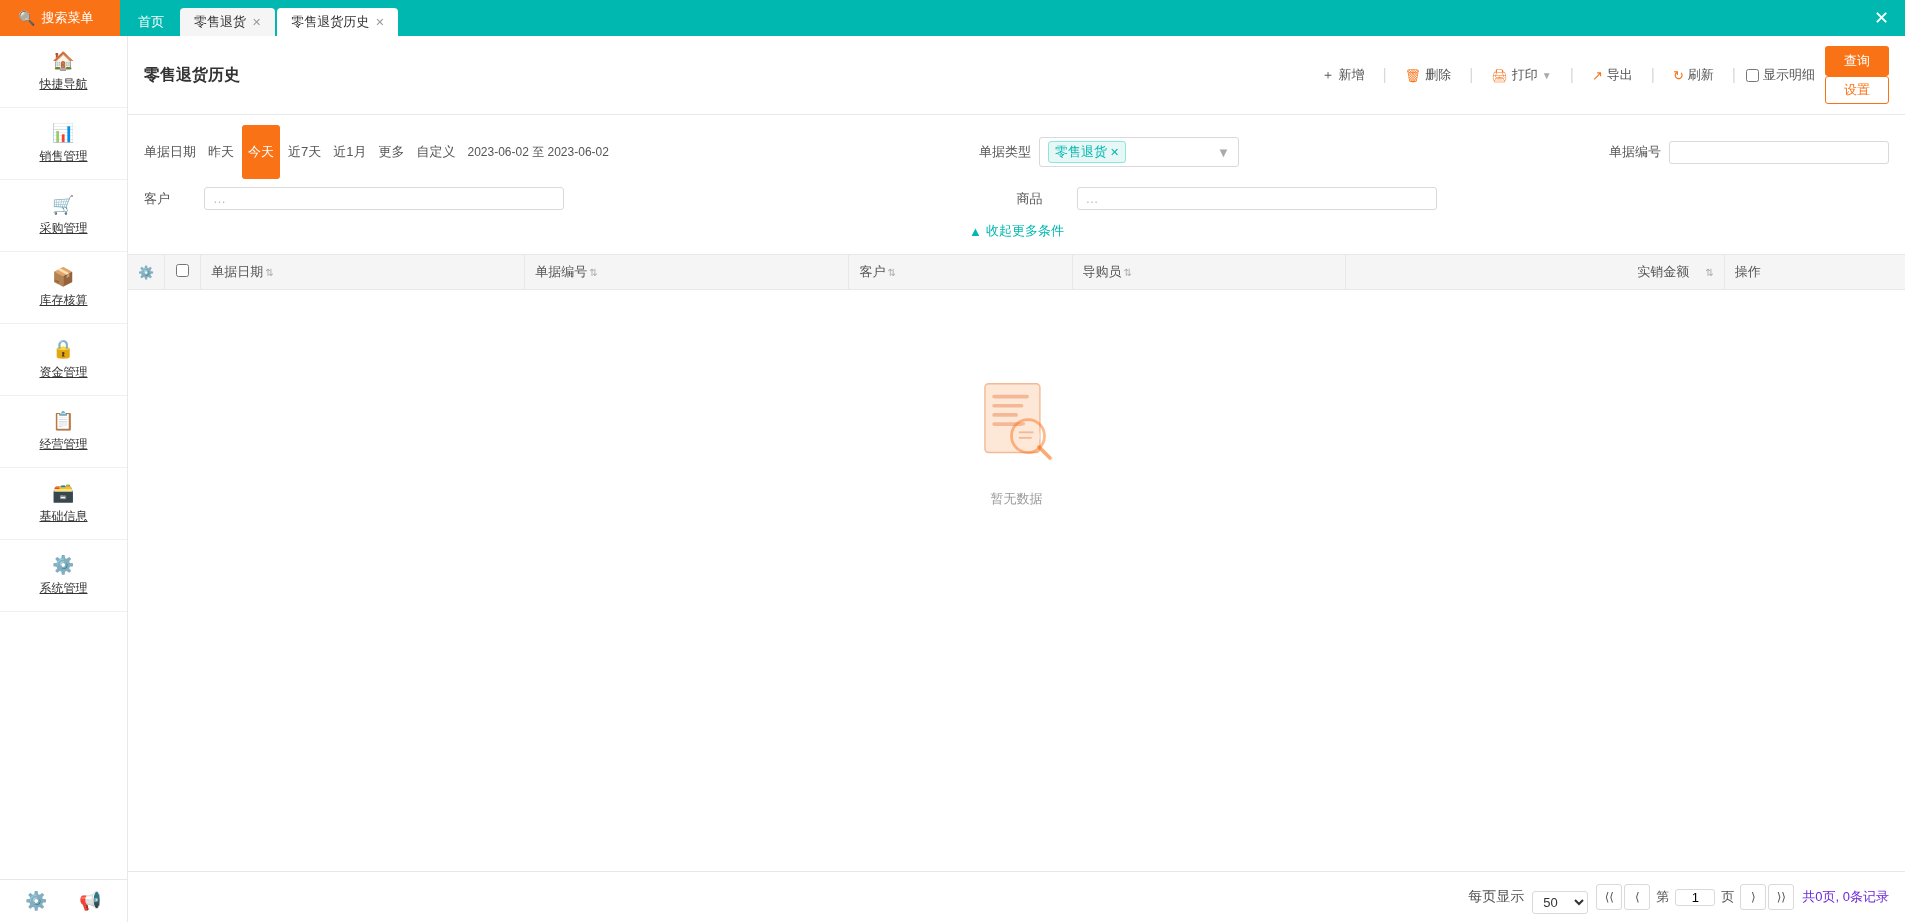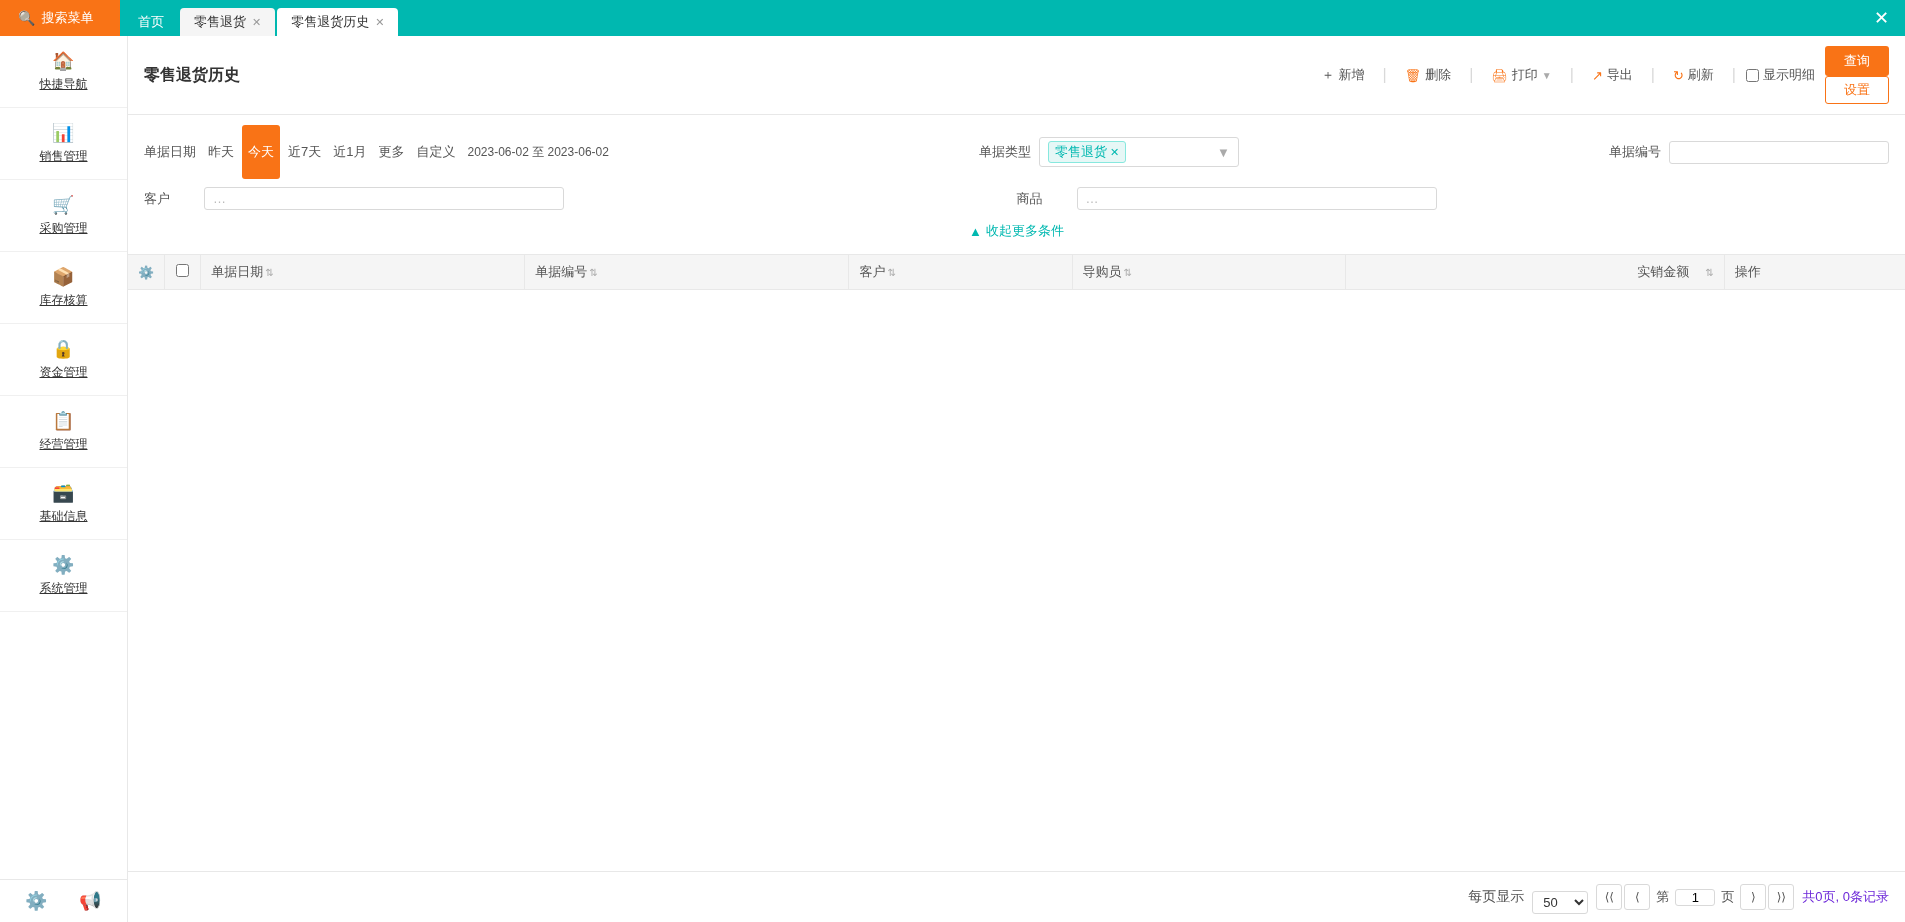--- a/index.html
+++ b/index.html
@@ -364,20 +364,38 @@
             </th>
             <th>
               <span>操作</span>
             </th>
           </tr>
         </thead>
         <tbody>
         </tbody>
       </table>
 
+      <div class="no-data-area">
+        <svg class="no-data-svg" viewBox="0 0 120 120">
+
+          <rect x="25" y="15" width="60" height="75" rx="4" fill="#fde8d8" stroke="#f4b896" stroke-width="1.5"></rect>
+          <rect x="33" y="27" width="40" height="4" rx="2" fill="#f4b896"></rect>
+          <rect x="33" y="37" width="34" height="4" rx="2" fill="#f4b896"></rect>
+          <rect x="33" y="47" width="28" height="4" rx="2" fill="#f4b896"></rect>
+          <rect x="33" y="57" width="36" height="4" rx="2" fill="#f4b896"></rect>
+
+          <circle cx="72" cy="72" r="18" fill="none" stroke="#f97316" stroke-width="3" opacity="0.5"></circle>
+          <circle cx="72" cy="72" r="13" fill="#fde8d8" opacity="0.7"></circle>
+          <line x1="84" y1="84" x2="96" y2="96" stroke="#f97316" stroke-width="4" stroke-linecap="round" opacity="0.6"></line>
+
+          <line x1="62" y1="68" x2="78" y2="68" stroke="#f4b896" stroke-width="2"></line>
+          <line x1="62" y1="74" x2="76" y2="74" stroke="#f4b896" stroke-width="2"></line>
+        </svg>
+        <span>暂无数据</span>
+      </div>
     </div>
 
     <div class="pagination-bar">
       <span class="page-size-label">每页显示</span>
       <select class="page-size-select">
         <option>20</option>
         <option selected="">50</option>
         <option>100</option>
       </select>
       <div class="page-nav">

